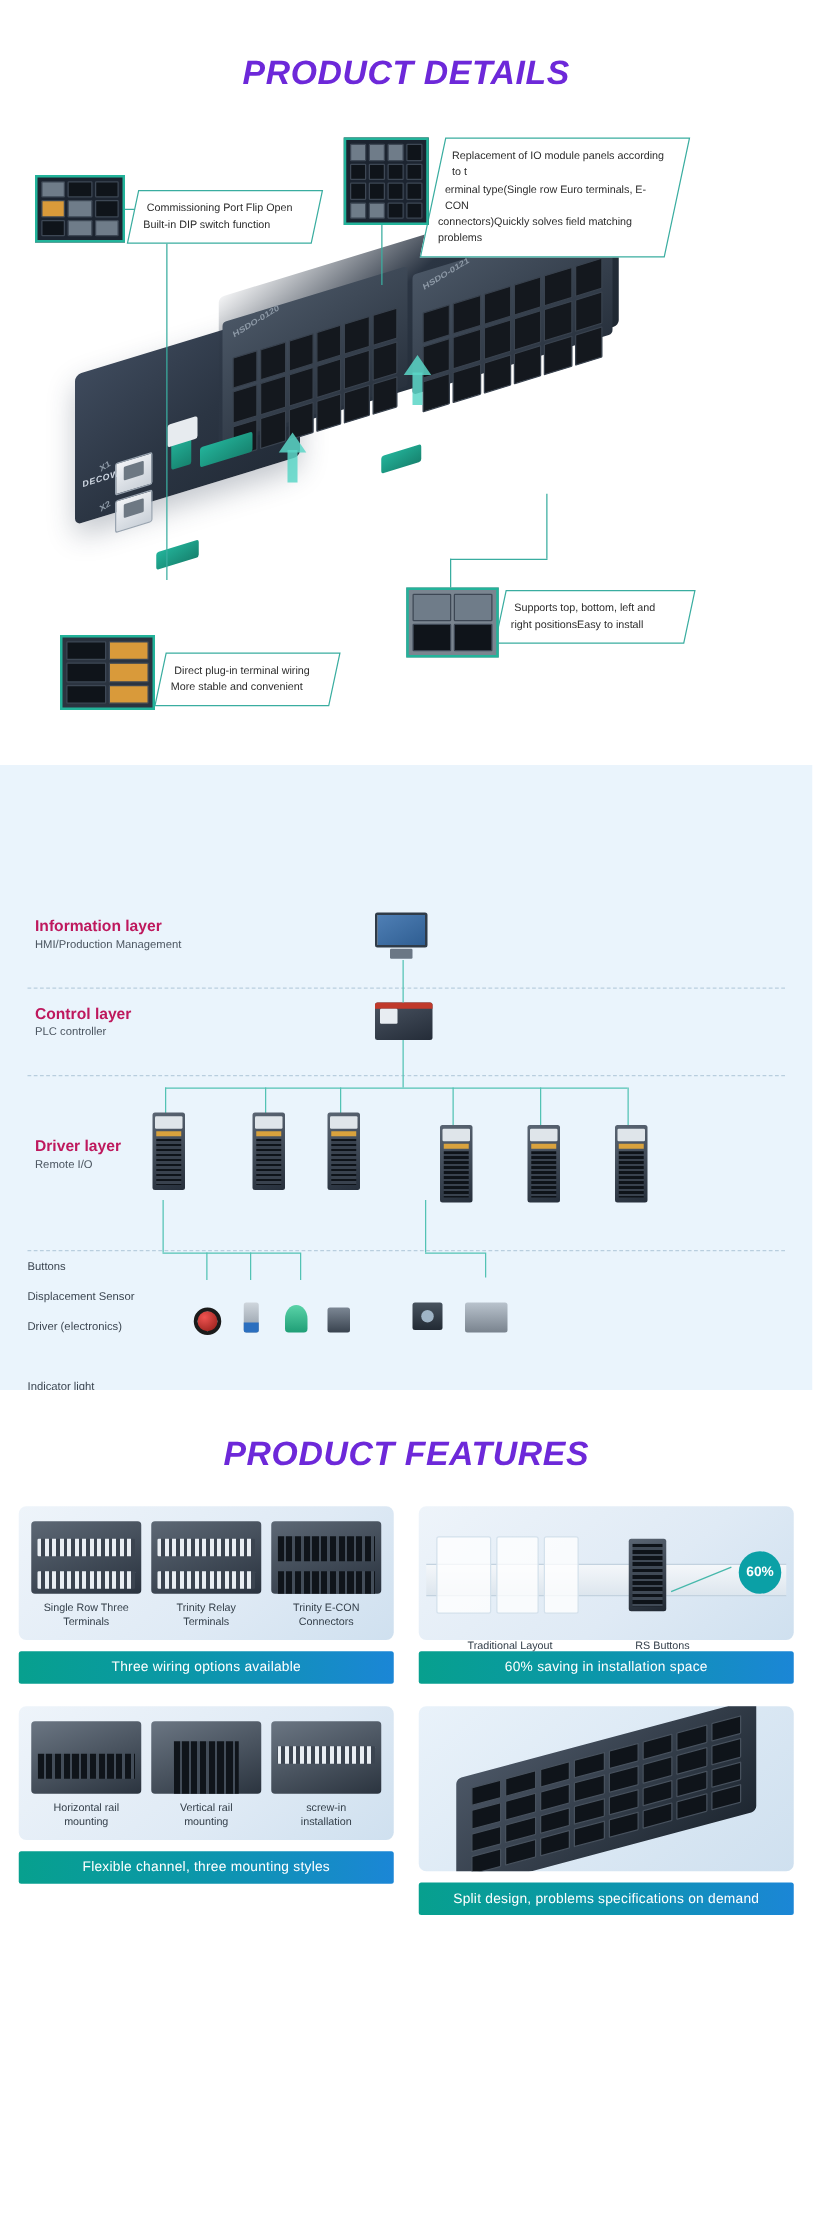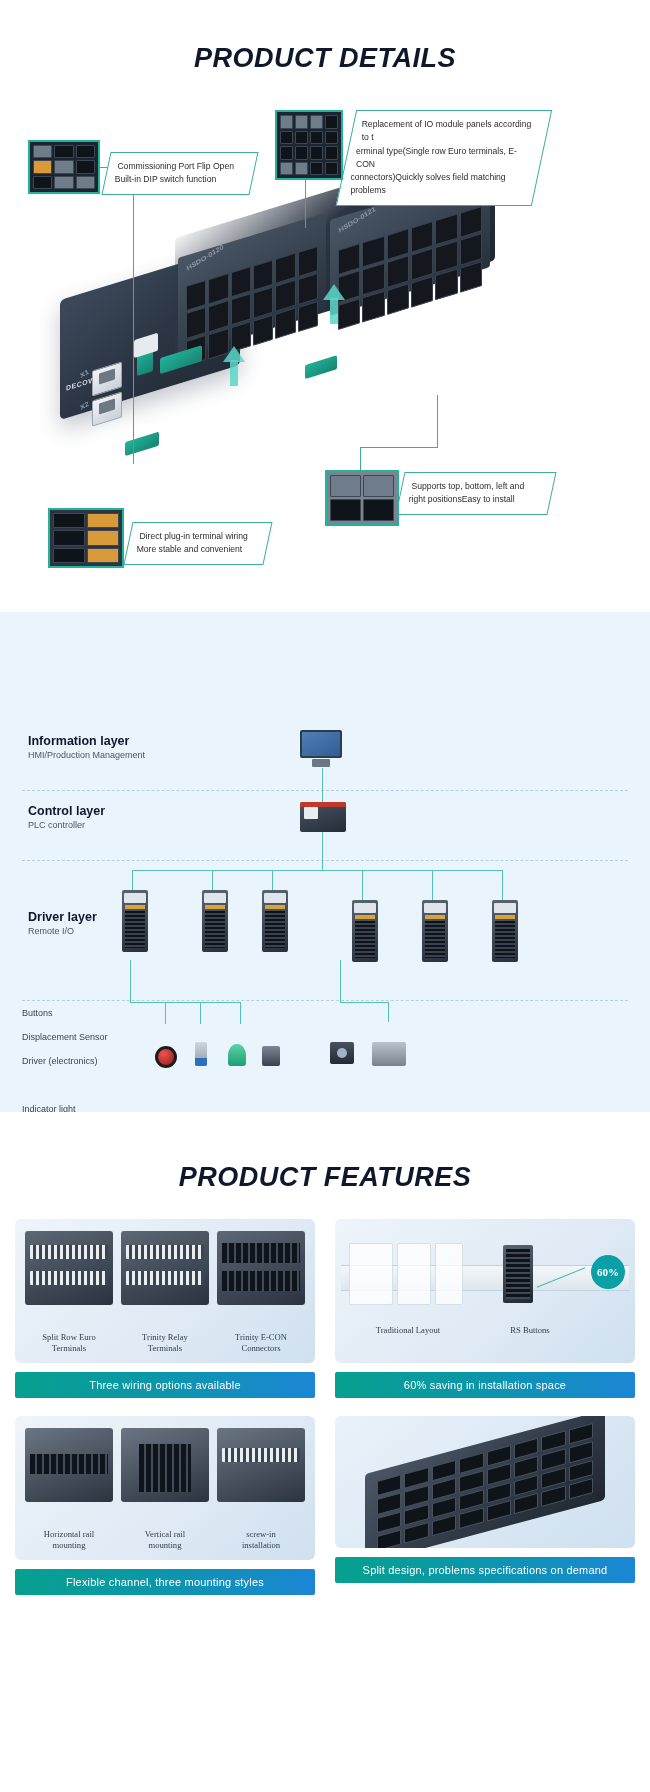--- a/index.html
+++ b/index.html
@@ -11,21 +11,21 @@
     -webkit-font-smoothing: antialiased;
   }
 
   
   .section-title {
     text-align: center;
     font-size: 27px;
     font-weight: bold;
     font-style: italic;
     letter-spacing: 0.5px;
-    color: #0f172a;
+    color: #6d28d9;
   }
 
   
   #product-details {
     position: relative;
     height: 612px;
     background: #ffffff;
     overflow: hidden;
   }
   #product-details .section-title { padding-top: 43px; }
@@ -156,21 +156,21 @@
   
   #topology {
     position: relative;
     background: #eaf4fc;
     height: 500px;
     overflow: hidden;
   }
   #topology .section-title { padding-top: 48px; }
 
   .layer-label { position: absolute; left: 28px; }
-  .layer-label .lt { font-size: 12.5px; font-weight: bold; color: #0f172a; }
+  .layer-label .lt { font-size: 12.5px; font-weight: bold; color: #be185d; }
   .layer-label .ls { font-size: 9px; color: #4b5560; margin-top: 2px; }
 
   .divider {
     position: absolute; left: 22px; right: 22px;
     border-top: 1px dashed #b9cede;
   }
 
   .hmi {
     position: absolute;
     width: 42px; height: 28px;
@@ -214,40 +214,39 @@
   .lamp-green { width: 18px; height: 22px; background: linear-gradient(#5ad3a8,#1f9e76); border-radius: 50% 50% 3px 3px; }
   .valve-gray { width: 18px; height: 20px; background: linear-gradient(#7c8794,#39434f); border-radius: 2px; }
   .cam-box { width: 24px; height: 22px; background: linear-gradient(#48535f,#222a34); border-radius: 2px; }
   .cam-box::after { content:""; display:block; width:10px; height:10px; border-radius:50%; background:#9fb4c6; margin:6px auto; }
   .valve-bank { width: 34px; height: 24px; background: linear-gradient(#b9c3cd,#79838e); border-radius: 2px; }
 
   
   #features {
     position: relative;
     background: #ffffff;
-    padding: 50px 0 30px;
+    padding: 36px 0 30px;
   }
   .cards {
     width: 620px;
     margin: 26px auto 0;
     display: grid;
     grid-template-columns: 1fr 1fr;
     gap: 18px 20px;
   }
   .card { display: flex; flex-direction: column; }
   .card-media {
     background: linear-gradient(140deg,#eef4fa 0%, #dfeaf5 60%, #cfe0ef 100%);
     border-radius: 6px;
     padding: 12px 10px 8px;
-    height: 144px;
+    height: 107px;
     display: flex;
     gap: 8px;
     align-items: flex-end;
     justify-content: center;
-    font-family: Liberation Serif, serif;
   }
   .media-col { flex: 1; display: flex; flex-direction: column; align-items: center; height: 100%; justify-content: space-between; }
   .media-img {
     width: 100%;
     height: 74px;
     background: linear-gradient(160deg,#5d6875,#2a333f);
     border-radius: 3px;
     position: relative;
     overflow: hidden;
   }
@@ -613,21 +612,21 @@
   <div class="cards">
 
     <div class="card">
       <div class="card-media">
         <div class="media-col">
           <div class="media-img">
               <div class="rowstrip a"></div>
               <div class="rowstrip b"></div>
             </div>
           <div class="media-cap">
-            <div>Split Row Euro</div>
+            <div>Single Row Three</div>
             <div>Terminals</div>
           </div>
         </div>
         <div class="media-col">
           <div class="media-img">
               <div class="rowstrip a"></div>
               <div class="rowstrip b"></div>
             </div>
           <div class="media-cap">
             <div>Trinity Relay</div>

